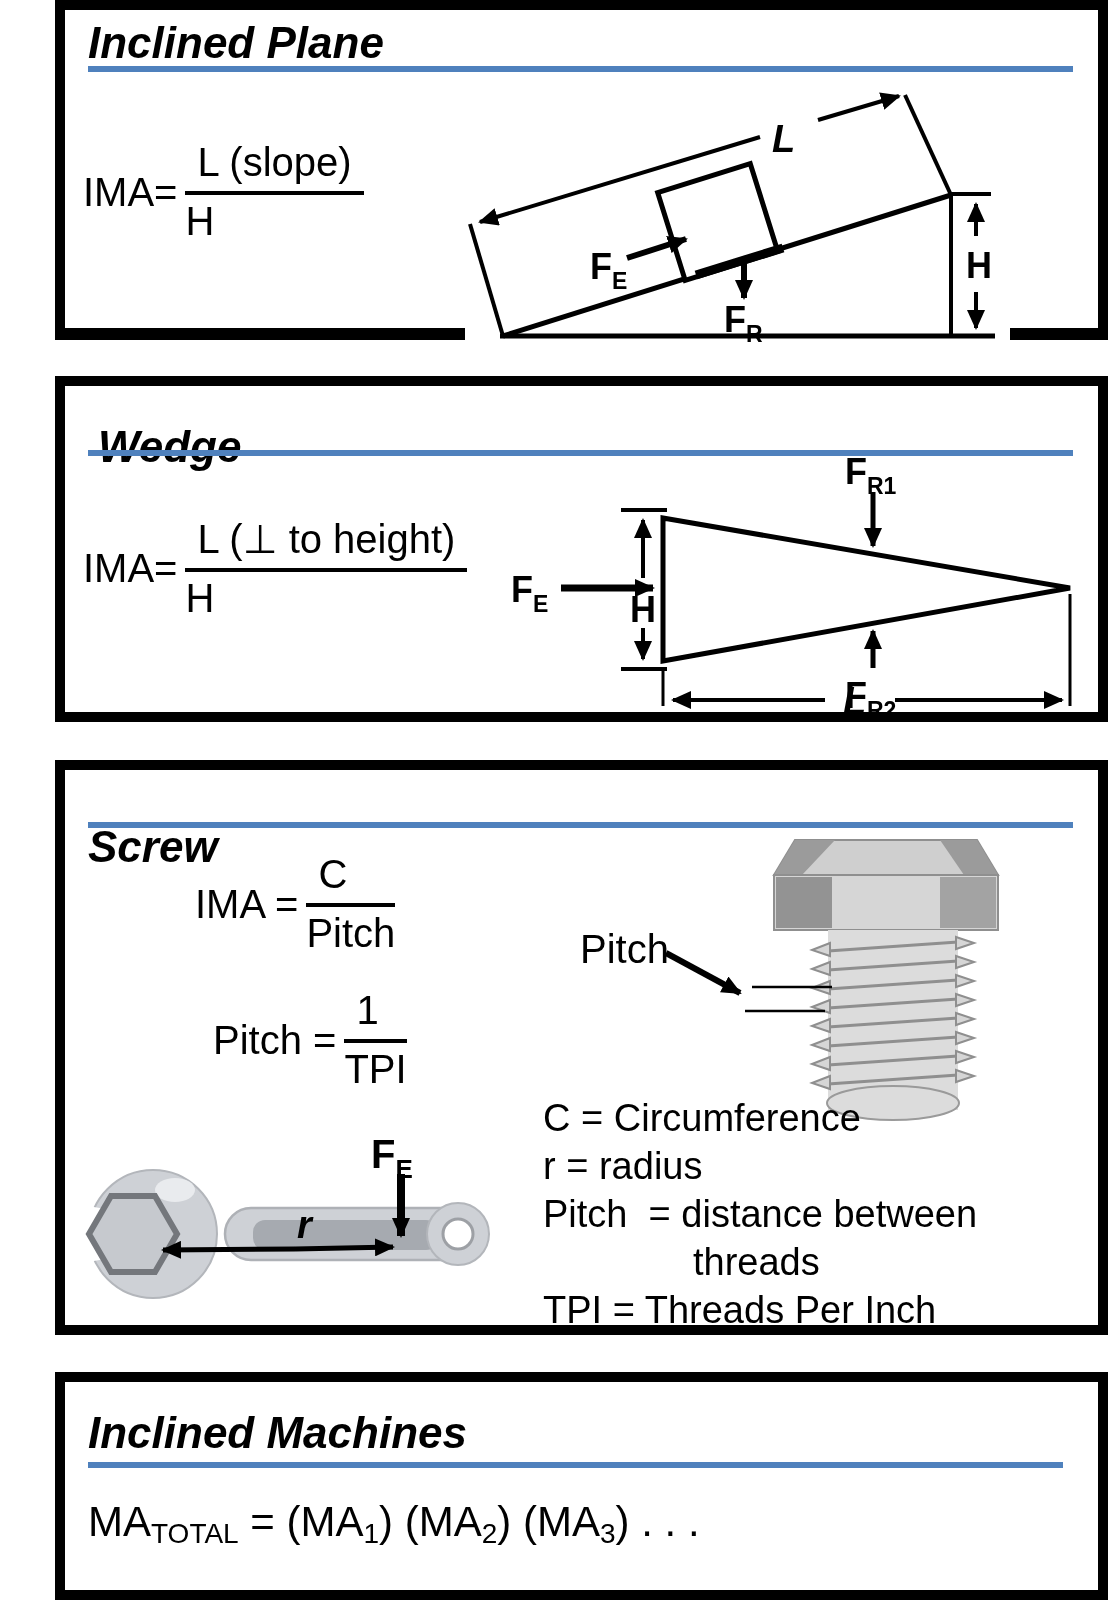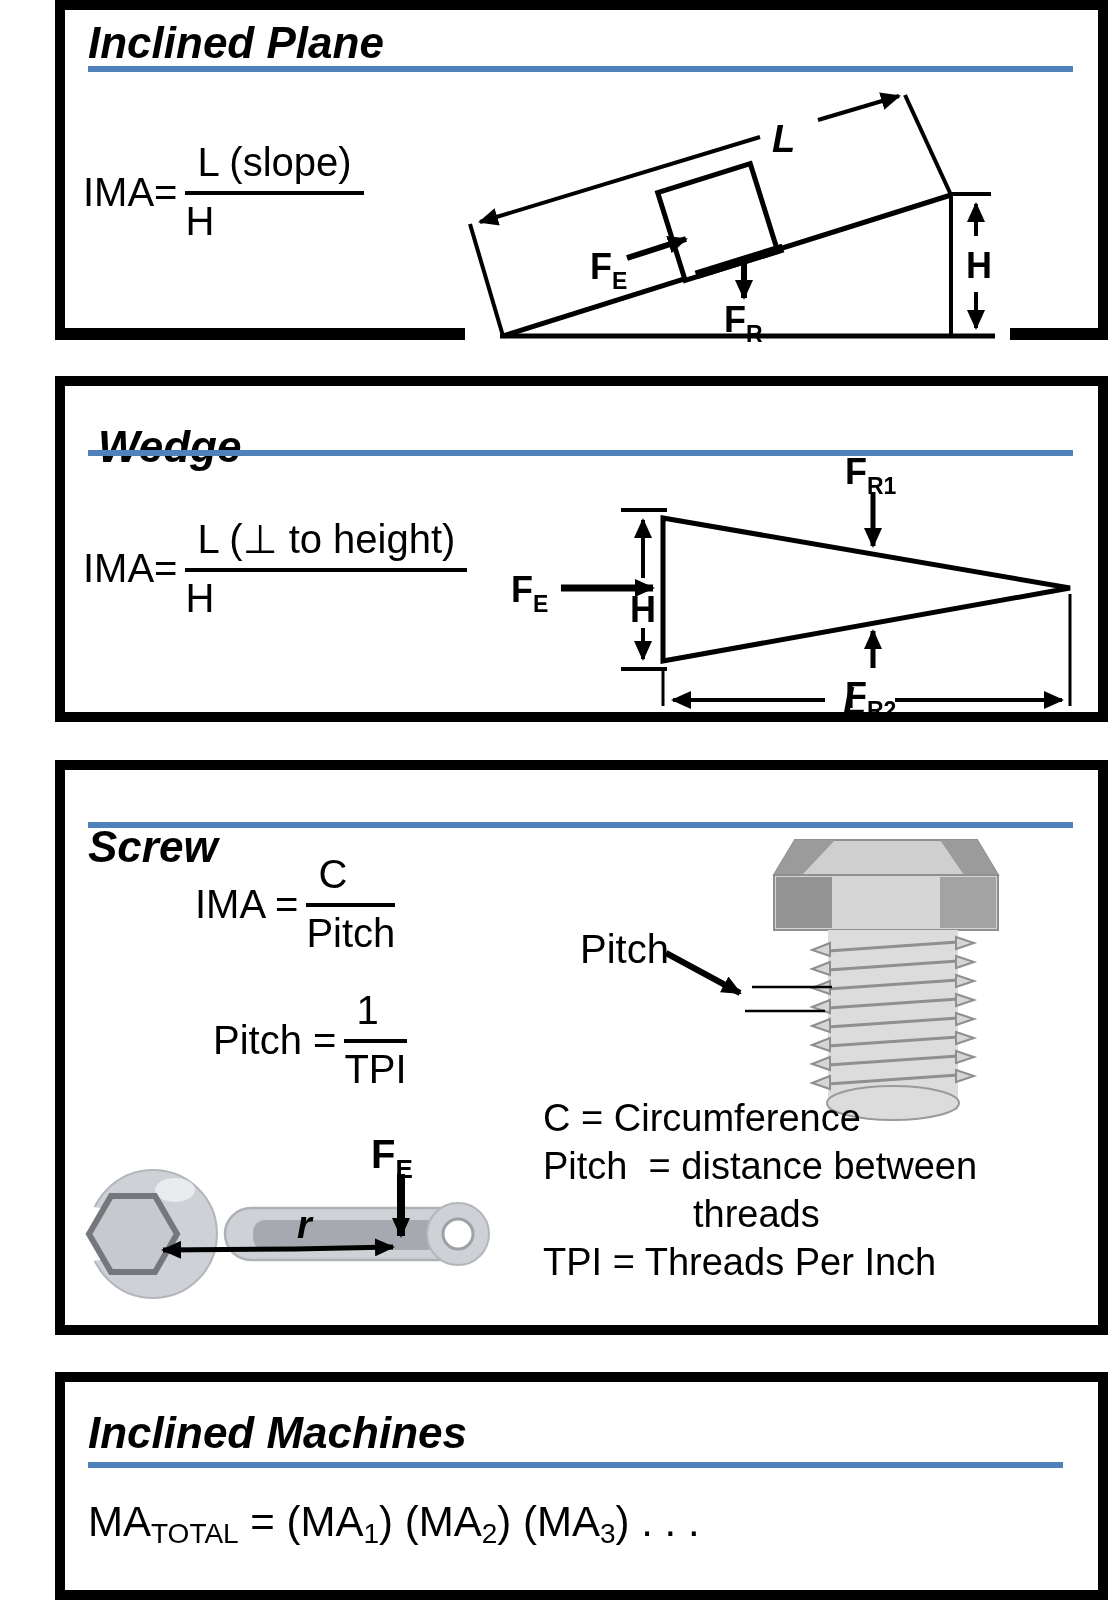--- a/index.html
+++ b/index.html
@@ -194,20 +194,21 @@
       <ellipse cx="353" cy="268" rx="66" ry="17" fill="#dcdcdc" stroke="#9a9a9a" stroke-width="2"></ellipse>
 
       <text x="40" y="128" font-size="40">Pitch</text>
       <line x1="126" y1="118" x2="200" y2="158" stroke="#000" stroke-width="6" marker-end="url(#ah)"></line>
       <line x1="212" y1="152" x2="292" y2="152" stroke="#000" stroke-width="2.5"></line>
       <line x1="205" y1="176" x2="285" y2="176" stroke="#000" stroke-width="2.5"></line>
     </svg>
 
     <div class="defs-block" style="left:478px;top:310px;">
       <div class="dline">C = Circumference</div>
+      <div class="dline">r = radius</div>
       <div class="dline">Pitch  = distance between</div>
       <div class="dline indent">threads</div>
       <div class="dline">TPI = Threads Per Inch</div>
     </div>
 
     <svg style="left:10px;top:328px;" width="440" height="240" viewBox="0 0 440 240">
 
       <rect x="150" y="110" width="262" height="52" rx="26" fill="#ced1d6" stroke="#aeb1b6" stroke-width="2.5"></rect>
       <rect x="178" y="122" width="185" height="30" rx="12" fill="#a6aab0"></rect>
       <circle cx="383" cy="136" r="31" fill="#ced1d6" stroke="#b3b6bb" stroke-width="2"></circle>

